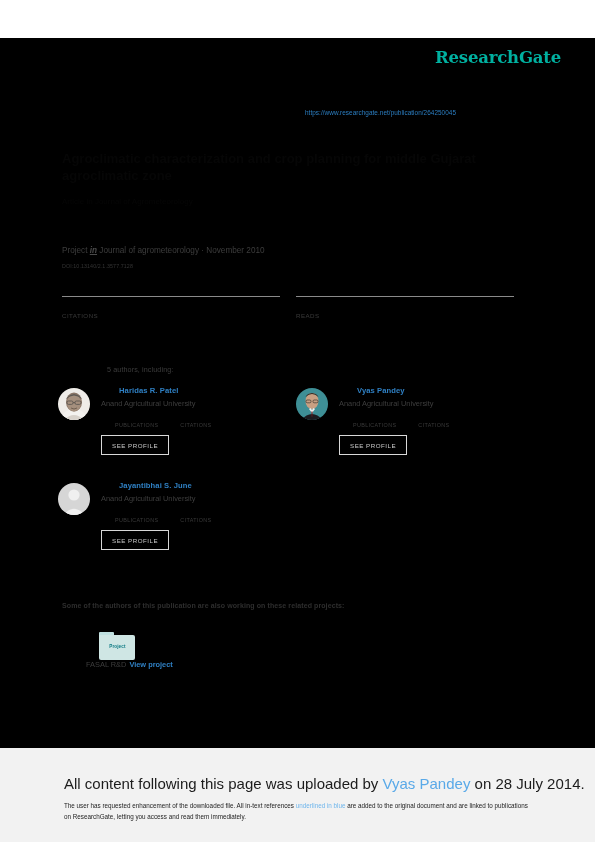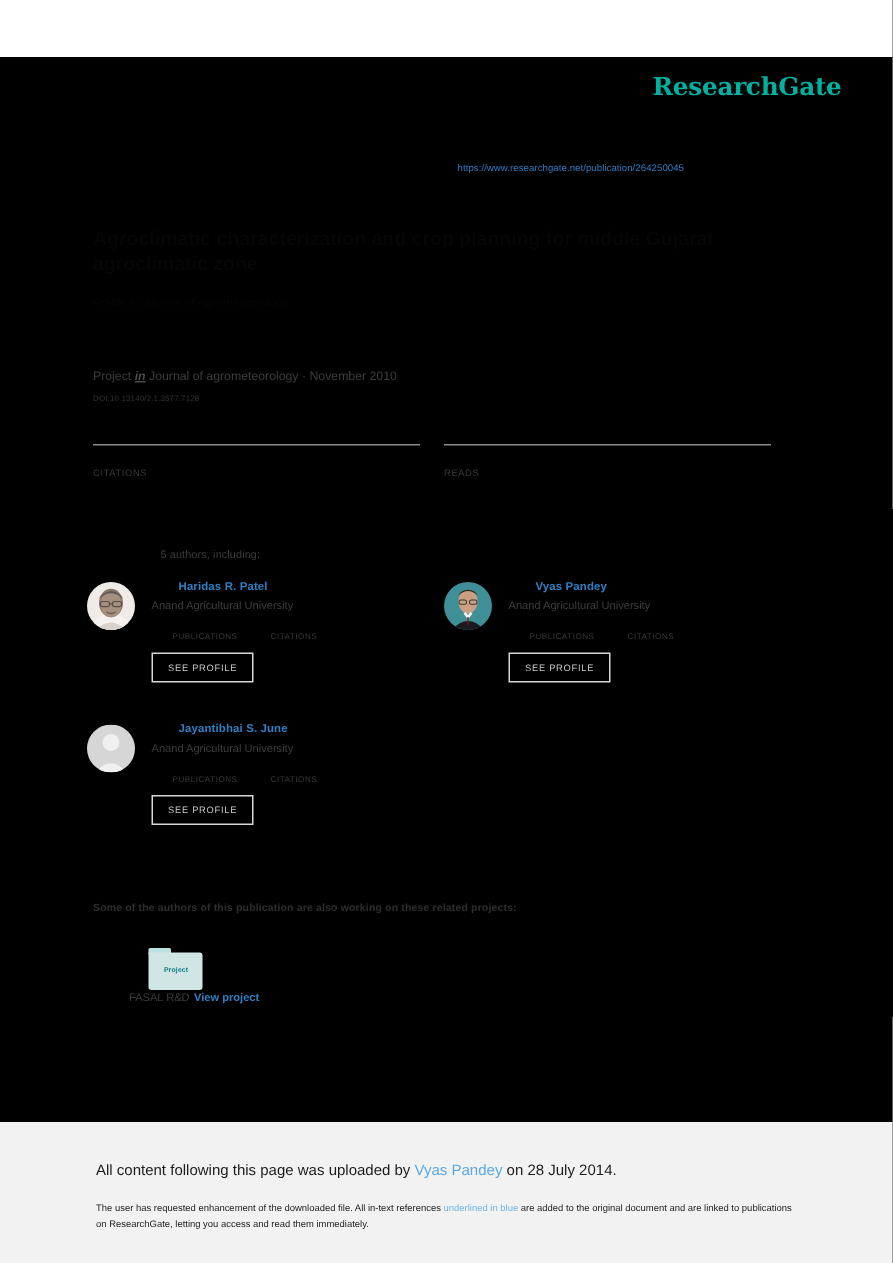--- a/index.html
+++ b/index.html
@@ -274,21 +274,21 @@
     position: absolute;
     left: 0; top: 748px;
     width: 595px;
     height: 94px;
     background: #f2f2f2;
   }
   .footer-line1 {
     position: absolute;
     left: 64px;
     top: 27px;
-    font-size: 10px;
+    font-size: 15px;
     color: #1c1c1c;
   }
   .footer-line1 .uploader {
     color: #59a9e8;
   }
   .footer-line2 {
     position: absolute;
     left: 64px;
     top: 52px;
     width: 465px;

